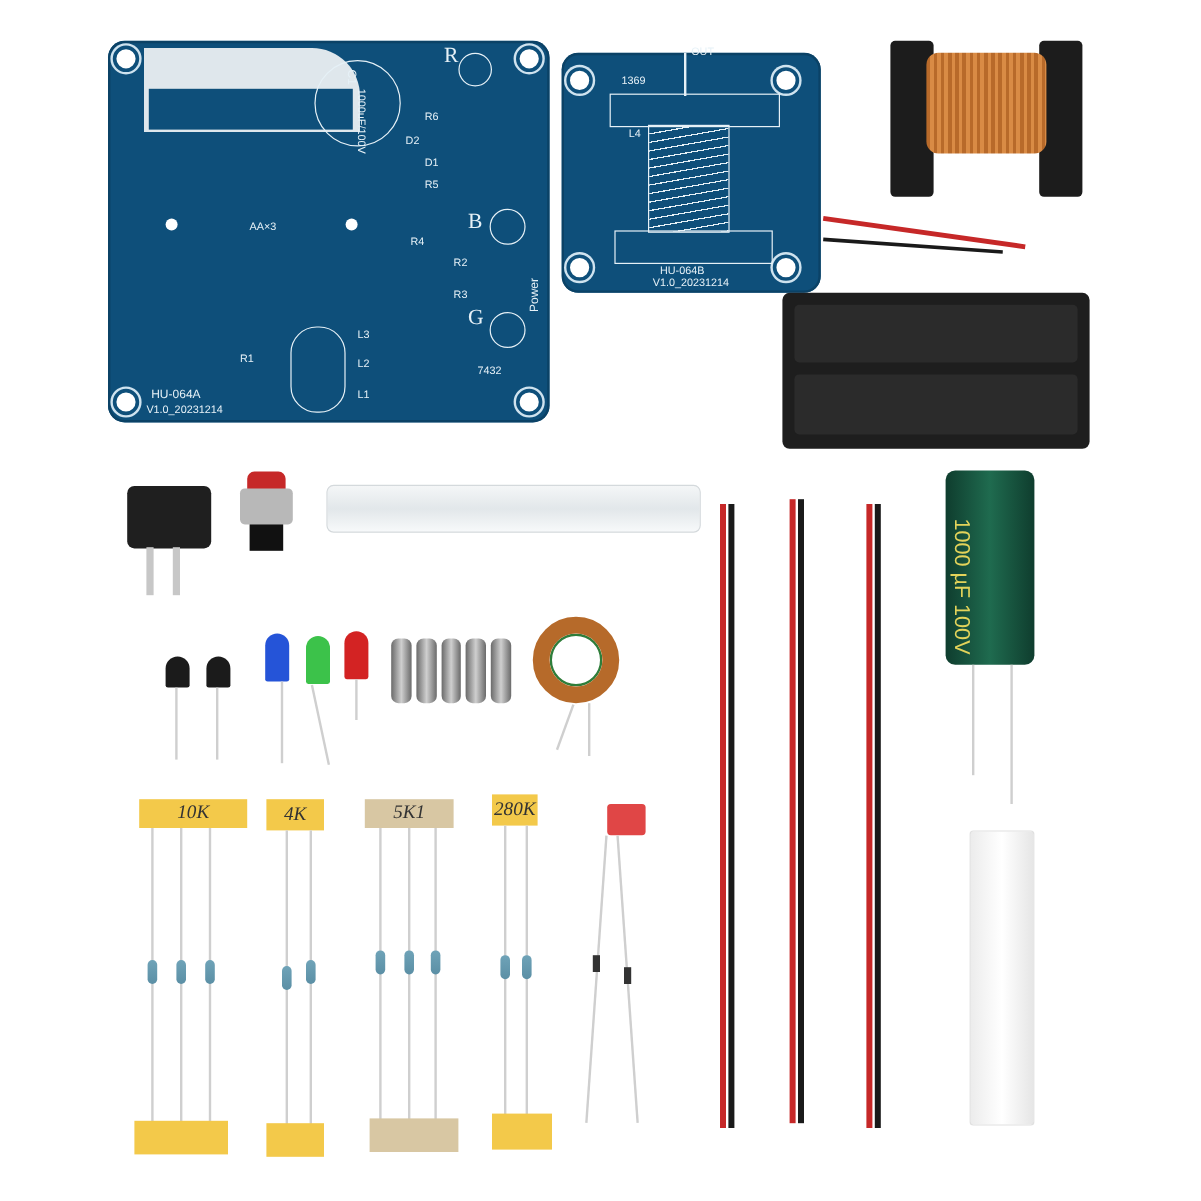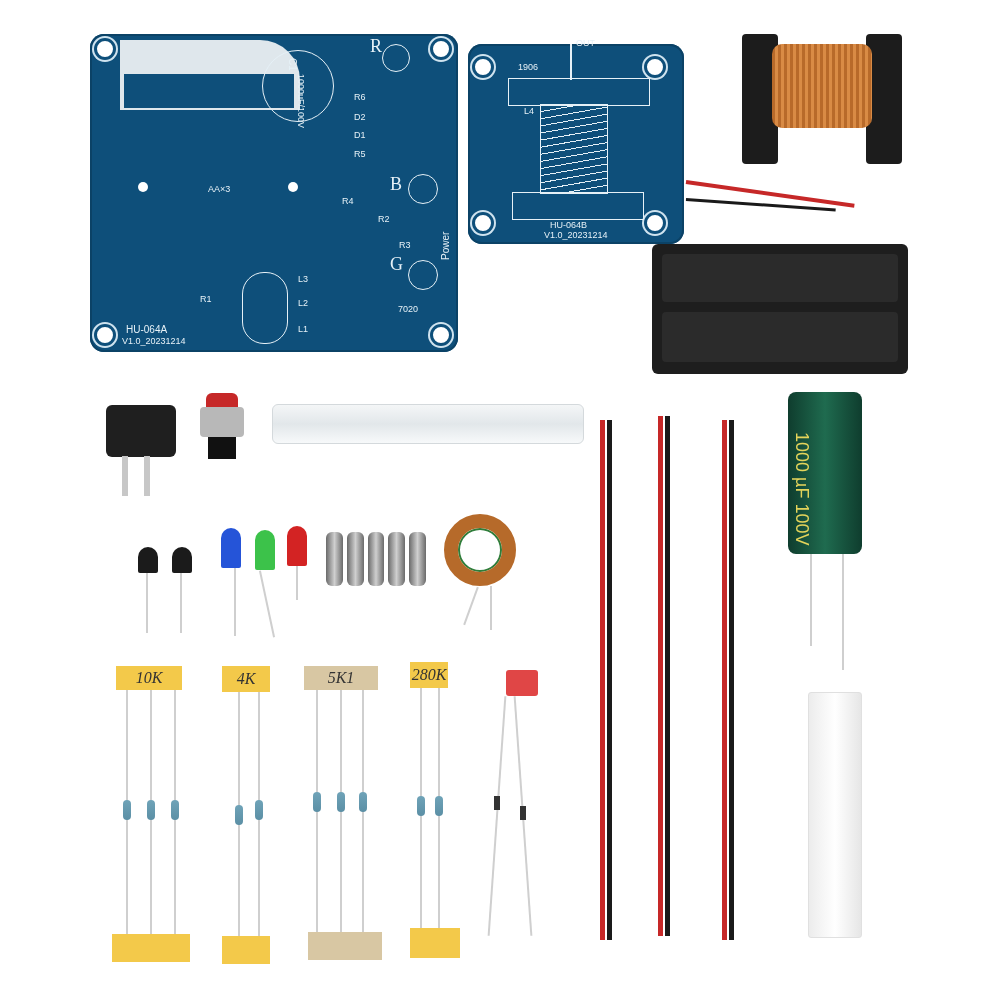--- a/index.html
+++ b/index.html
@@ -33,45 +33,45 @@
   <div class="silk" style="left:118px;top:150px;">AA×3</div>
   <div class="abs" style="left:48px;top:148px;width:10px;height:10px;border-radius:50%;background:#fff;"></div>
   <div class="abs" style="left:198px;top:148px;width:10px;height:10px;border-radius:50%;background:#fff;"></div>
   <div class="silk-big" style="left:280px;top:2px;">R</div>
   <div class="silk-big" style="left:300px;top:140px;">B</div>
   <div class="silk-big" style="left:300px;top:220px;">G</div>
   <div class="abs" style="left:292px;top:10px;width:26px;height:26px;border-radius:50%;border:1.5px solid #e6f1f7;"></div>
   <div class="abs" style="left:318px;top:140px;width:28px;height:28px;border-radius:50%;border:1.5px solid #e6f1f7;"></div>
   <div class="abs" style="left:318px;top:226px;width:28px;height:28px;border-radius:50%;border:1.5px solid #e6f1f7;"></div>
   <div class="silk" style="left:264px;top:58px;">R6</div>
-  <div class="silk" style="left:264px;top:78px;">D2</div>
+  <div class="silk" style="left:248px;top:78px;">D2</div>
   <div class="silk" style="left:264px;top:96px;">D1</div>
   <div class="silk" style="left:264px;top:115px;">R5</div>
   <div class="silk" style="left:252px;top:162px;">R4</div>
   <div class="silk" style="left:288px;top:180px;">R2</div>
-  <div class="silk" style="left:288px;top:206px;margin-left:21px;">R3</div>
+  <div class="silk" style="left:288px;top:206px;">R3</div>
   <div class="silk" style="left:110px;top:260px;">R1</div>
   <div class="silk" style="left:350px;top:226px;font-size:10px;transform:rotate(-90deg);transform-origin:left top;">Power</div>
-  <div class="silk" style="left:308px;top:270px;">7020</div>
+  <div class="silk" style="left:308px;top:270px;">7432</div>
   <div class="abs" style="left:152px;top:238px;width:44px;height:70px;border-radius:22px;border:1.5px solid #e6f1f7;"></div>
   <div class="silk" style="left:208px;top:240px;">L3</div>
   <div class="silk" style="left:208px;top:264px;">L2</div>
   <div class="silk" style="left:208px;top:290px;">L1</div>
   <div class="silk" style="left:36px;top:290px;font-size:10px;">HU-064A</div>
   <div class="silk" style="left:32px;top:302px;">V1.0_20231214</div>
 </div>
 
 <div class="abs pcb" style="left:468px;top:44px;width:216px;height:200px;">
   <div class="hole" style="left:4px;top:12px;"></div>
   <div class="hole" style="left:176px;top:12px;"></div>
   <div class="hole" style="left:4px;top:168px;"></div>
   <div class="hole" style="left:176px;top:168px;"></div>
   <div class="silk" style="left:108px;top:-6px;">OUT</div>
   <div class="abs" style="left:102px;top:0;width:2px;height:36px;background:#e6f1f7;"></div>
-  <div class="silk" style="left:50px;top:18px;">1906</div>
+  <div class="silk" style="left:50px;top:18px;">1369</div>
   <div class="outline" style="left:40px;top:34px;width:140px;height:26px;"></div>
   <div class="silk" style="left:56px;top:62px;">L4</div>
   <div class="outline" style="left:72px;top:60px;width:66px;height:88px;background:repeating-linear-gradient(170deg,transparent 0 6px,#e6f1f7 6px 7px);"></div>
   <div class="outline" style="left:44px;top:148px;width:130px;height:26px;"></div>
   <div class="silk" style="left:82px;top:176px;text-align:right;">HU-064B</div>
   <div class="silk" style="left:76px;top:186px;">V1.0_20231214</div>
 </div>
 
 <div class="abs" style="left:742px;top:34px;width:160px;height:130px;">
   <div class="abs" style="left:0;top:0;width:36px;height:130px;background:#1c1c1c;border-radius:4px;"></div>
@@ -129,21 +129,21 @@
   <div style="flex:1;background:linear-gradient(90deg,#6a6a6a,#cfcfcf,#6a6a6a);border-radius:6px;"></div>
   <div style="flex:1;background:linear-gradient(90deg,#6a6a6a,#cfcfcf,#6a6a6a);border-radius:6px;"></div>
   <div style="flex:1;background:linear-gradient(90deg,#6a6a6a,#cfcfcf,#6a6a6a);border-radius:6px;"></div>
   <div style="flex:1;background:linear-gradient(90deg,#6a6a6a,#cfcfcf,#6a6a6a);border-radius:6px;"></div>
 </div>
 
 <div class="abs" style="left:444px;top:514px;width:72px;height:72px;border-radius:50%;border:14px solid #b66a2a;box-sizing:border-box;background:#fff;box-shadow:0 0 0 2px #2f7d3a inset;"></div>
 <div class="lead" style="left:470px;top:586px;height:40px;transform:rotate(20deg);"></div>
 <div class="lead" style="left:490px;top:586px;height:44px;"></div>
 
-<div class="label-tape" style="left:116px;top:666px;width:66px;height:24px;">10K</div>
+<div class="label-tape" style="left:116px;top:666px;width:90px;height:24px;">10K</div>
 <div class="lead" style="left:126px;top:690px;height:245px;"></div>
 <div class="lead" style="left:150px;top:690px;height:245px;"></div>
 <div class="lead" style="left:174px;top:690px;height:245px;"></div>
 <div class="resbody" style="left:123px;top:800px;"></div>
 <div class="resbody" style="left:147px;top:800px;"></div>
 <div class="resbody" style="left:171px;top:800px;"></div>
 <div class="label-tape" style="left:112px;top:934px;width:78px;height:28px;"></div>
 
 <div class="label-tape" style="left:222px;top:666px;width:48px;height:26px;">4K</div>
 <div class="lead" style="left:238px;top:692px;height:245px;"></div>

